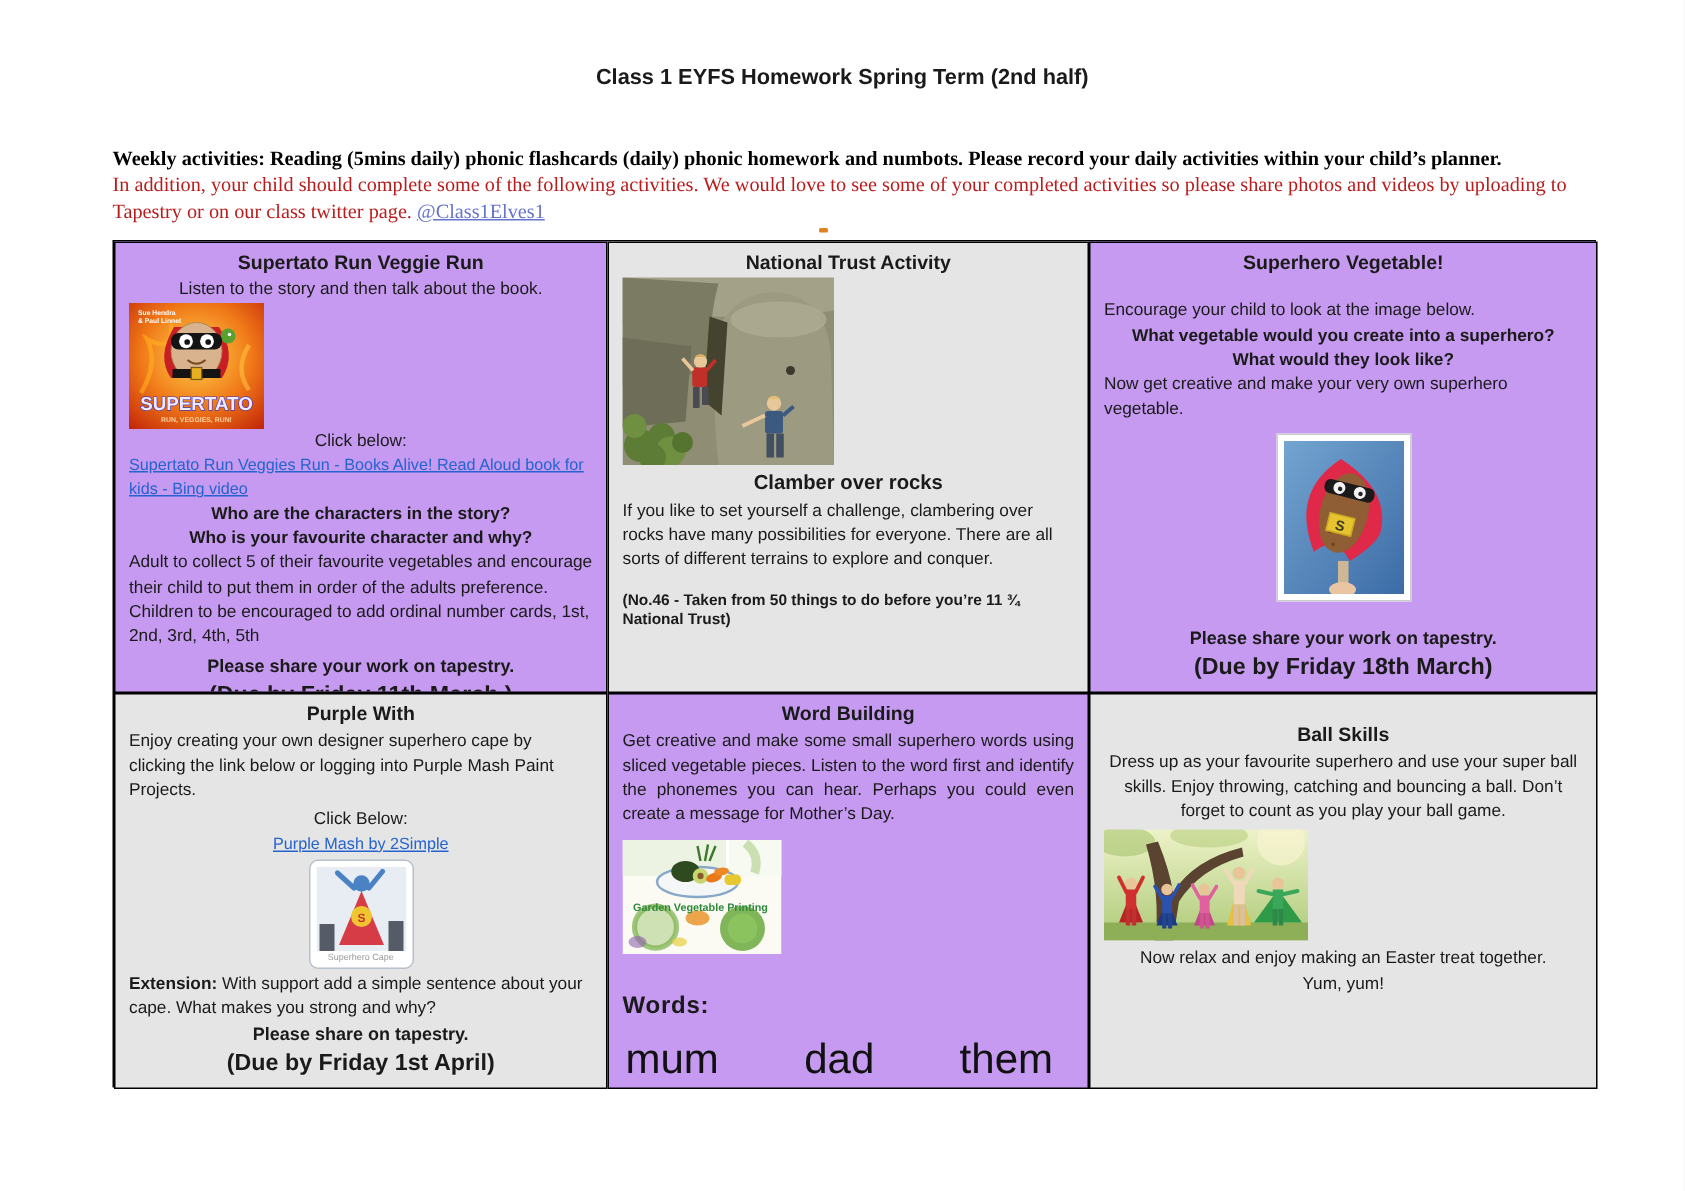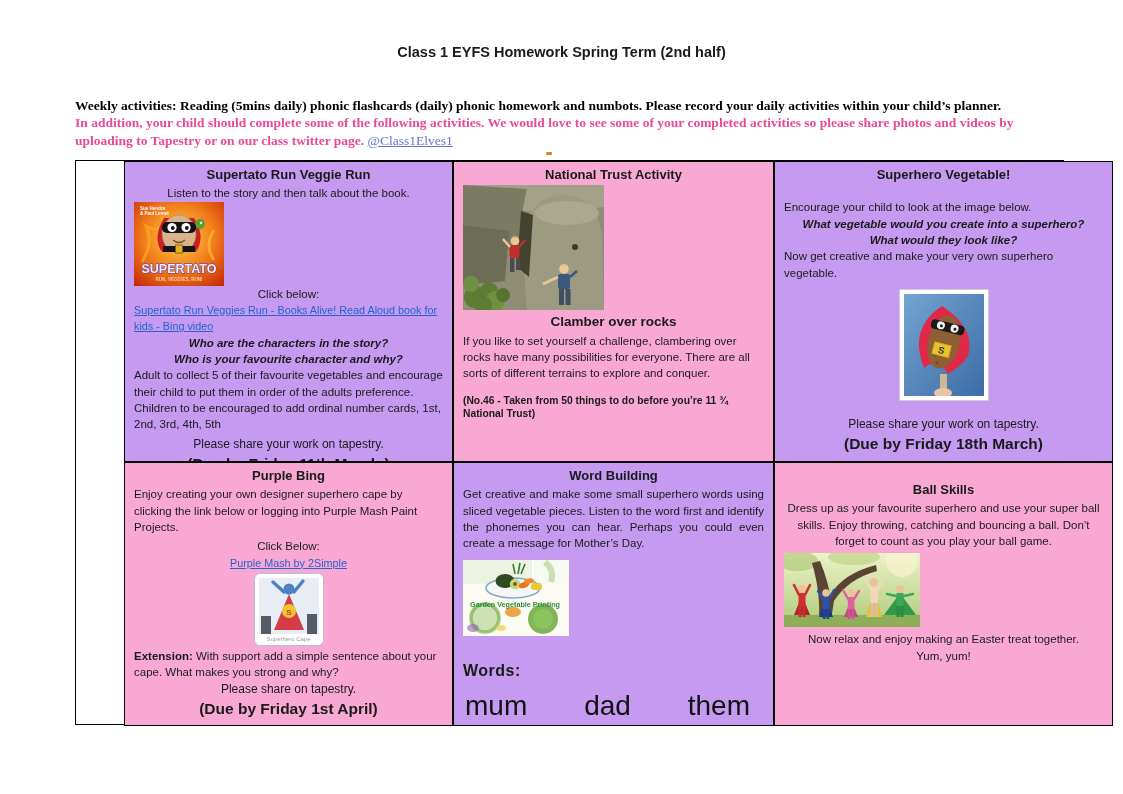--- a/index.html
+++ b/index.html
@@ -10,44 +10,43 @@
   }
   .doc-title {
     position:absolute; top:44px; left:0; width:100%;
     text-align:center; font-weight:bold; font-size:14.5px; color:#1a1a1a;
   }
   .intro {
     position:absolute; top:97px; left:75px; width:985px;
     font-family:"Liberation Serif", serif; font-size:13.5px; line-height:1.28; color:#000;
   }
   .intro .line1 { font-weight:bold; color:#000; }
-  .intro .purple-text { color:#ec4899;font-weight:bold; }
+  .intro .purple-text { color:#b91c1c; }
   .intro a.twitter { color:#6673cc; text-decoration:underline; cursor:pointer; }
   .stray-mark {
     position:absolute; left:546px; top:152px; width:6px; height:3px;
     background:#e0821e; border-radius:1px;
   }
   .hw-grid {
     position:absolute; left:75px; top:160px; width:989px; height:565px;
     display:grid; grid-template-columns:329px 321px 339px; grid-template-rows:301px 264px;
     border:1px solid #000;
-    padding-left:48px;
   }
   .cell {
     border:1px solid #000; padding:2px 9px 4px; font-size:11.5px; line-height:1.42;
     color:#1a1a1a; overflow:hidden;
   }
   .purple { background:#c59af0; }
-  .white { background:#f9a8d4; }
+  .white { background:#e5e5e5; }
   .cell-title { font-weight:bold; font-size:13px; text-align:center; margin:2px 0 1px; }
   .center { text-align:center; }
   .justify { text-align:justify; }
   .bold { font-weight:bold; }
-  .qline { font-weight:bold; text-align:center;font-style:italic; }
-  .share-line { font-weight:normal; text-align:center; font-size:12px; margin-top:3px; }
+  .qline { font-weight:bold; text-align:center; }
+  .share-line { font-weight:bold; text-align:center; font-size:12px; margin-top:3px; }
   .due-line { font-weight:bold; text-align:center; font-size:15.5px; }
   a.doc-link { color:#2563cf; text-decoration:underline; cursor:pointer; font-size:10.8px; }
   .img-wrap { text-align:center; }
   .photo-frame {
     display:inline-block; background:#fff; padding:4px; border:1px solid #cccccc;
   }
   .note-line { font-weight:bold; font-size:10.3px; margin-top:12px; line-height:1.3; }
   .cape-card {
     display:inline-block; width:70px; background:#fff; border:1px solid #b8c0cc;
     border-radius:6px; padding:4px 4px 1px; vertical-align:top;
@@ -199,21 +198,21 @@
             <ellipse cx="39" cy="99" rx="9" ry="5" fill="#e9c5a2"></ellipse>
           </svg>
         </span>
       </div>
       <div style="height:8px"></div>
       <div class="share-line">Please share your work on tapestry.</div>
       <div class="due-line">(Due by Friday 18th March)</div>
     </div>
 
     <div class="cell white">
-      <div class="cell-title">Purple Bing</div>
+      <div class="cell-title">Purple With</div>
       <div>Enjoy creating your own designer superhero cape by clicking the link below or logging into Purple Mash Paint Projects.</div>
       <div class="center" style="margin-top:3px">Click Below:</div>
       <div class="center"><a class="doc-link">Purple Mash by 2Simple</a></div>
       <div class="img-wrap" style="margin-top:2px">
         <span class="cape-card">
           <svg width="60" height="56" viewBox="0 0 60 56">
             <rect width="60" height="56" fill="#e8edf4"></rect>
             <rect x="2" y="38" width="10" height="18" fill="#565b68"></rect>
             <rect x="48" y="36" width="10" height="20" fill="#565b68"></rect>
             <path d="M30,16 L15,52 L45,52 Z" fill="#d63c46"></path>

